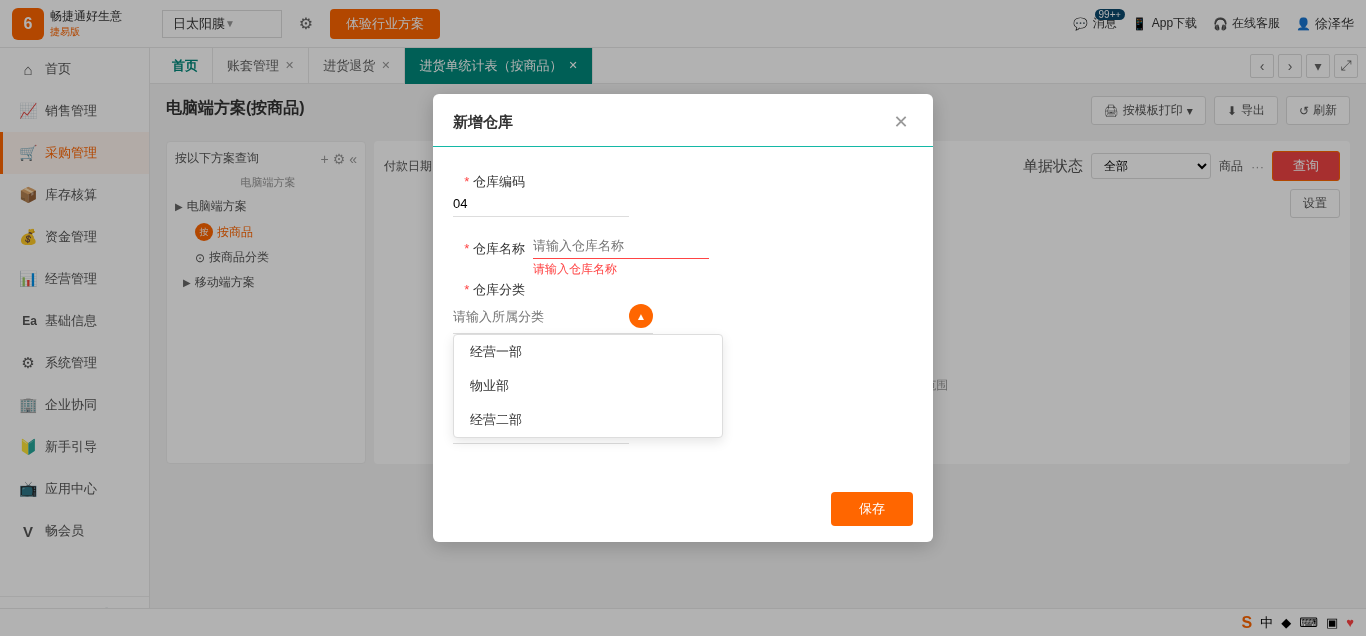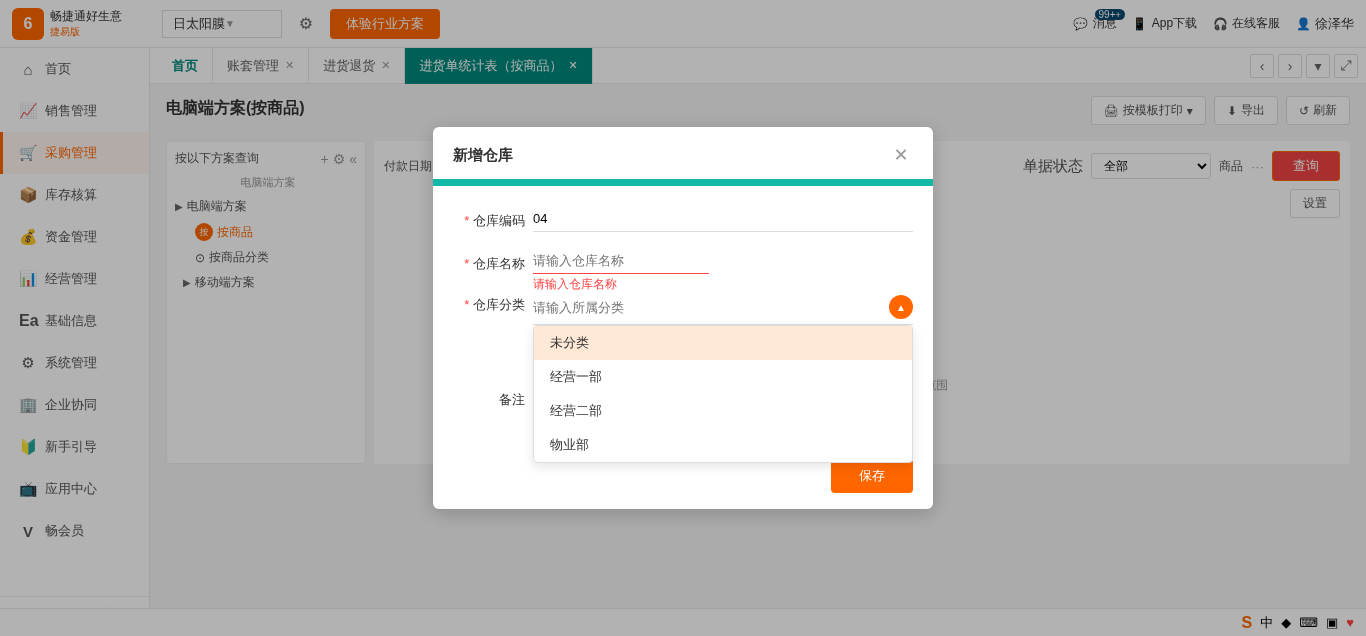--- a/index.html
+++ b/index.html
@@ -237,36 +237,37 @@
     }
     .modal {
       background: #fff;
       border-radius: 6px;
       width: 500px;
       box-shadow: 0 4px 20px rgba(0,0,0,0.2);
       position: relative;
     }
     .modal-header {
       padding: 16px 20px 12px;
-      border-bottom: 7px solid #14b8a6;
+      border-bottom: 1px solid #14b8a6;
       display: flex; align-items: center; justify-content: space-between;
     }
     .modal-title { font-size: 15px; font-weight: bold; color: #333; }
     .modal-close {
       width: 24px; height: 24px;
       cursor: pointer; color: #999; font-size: 18px;
       display: flex; align-items: center; justify-content: center;
     }
     .modal-body {
       padding: 20px;
     }
     .form-row {
       display: flex; align-items: flex-start;
       margin-bottom: 16px;
       position: relative;
+      flex-direction: column;
     }
     .form-label {
       width: 80px;
       font-size: 13px;
       color: #333;
       padding-top: 6px;
       text-align: right;
       padding-right: 8px;
       flex-shrink: 0;
     }
@@ -422,21 +423,21 @@
     </div>
     <div class="sidebar-item">
       <span class="s-icon">💰</span>
       <span>资金管理</span>
     </div>
     <div class="sidebar-item">
       <span class="s-icon">📊</span>
       <span>经营管理</span>
     </div>
     <div class="sidebar-item">
-      <span class="s-icon" style="font-size:16px;font-weight:bold;color:#555;">Ea</span>
+      <span class="s-icon" style="font-size:12px;font-weight:bold;color:#555;text-align:right;">Ea</span>
       <span>基础信息</span>
     </div>
     <div class="sidebar-item">
       <span class="s-icon">⚙</span>
       <span>系统管理</span>
     </div>
     <div class="sidebar-item">
       <span class="s-icon">🏢</span>
       <span>企业协同</span>
     </div>
@@ -597,24 +598,23 @@
       </div>
 
       <div class="form-row">
         <div class="form-label required">仓库分类</div>
         <div class="form-input-wrapper">
           <div class="dropdown-trigger">
             <input type="text" placeholder="请输入所属分类" style="">
             <div class="dropdown-arrow">▲</div>
           </div>
           <div class="dropdown-list">
-            <div class="dropdown-option highlighted">未分类</div>
             <div class="dropdown-option">经营一部</div>
+            <div class="dropdown-option">物业部</div>
             <div class="dropdown-option">经营二部</div>
-            <div class="dropdown-option">物业部</div>
           </div>
         </div>
       </div>
 
       <div class="form-row" style="margin-top:60px;">
         <div class="form-label">备注</div>
         <input class="form-input" type="text" style="">
       </div>
     </div>
     <div class="modal-footer">

